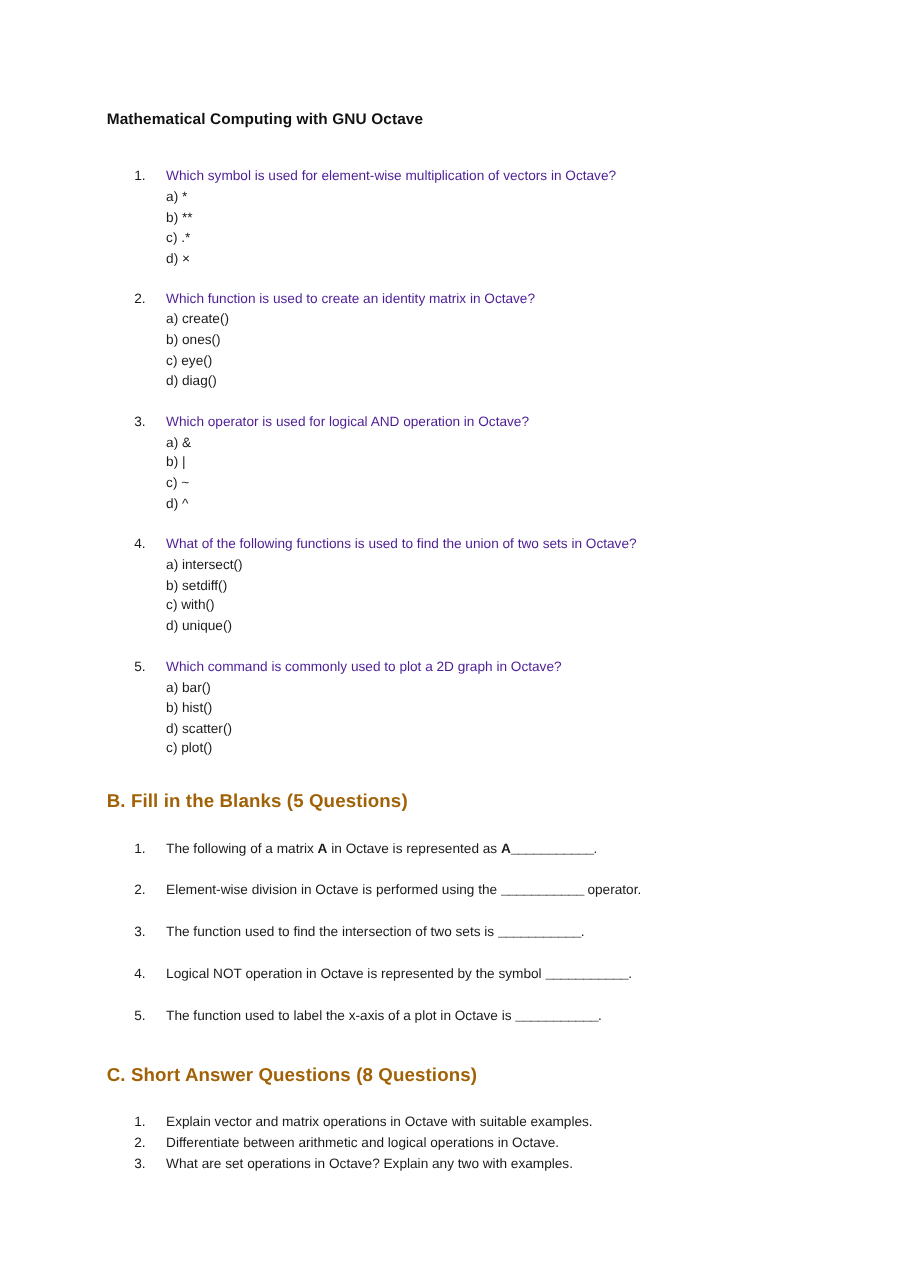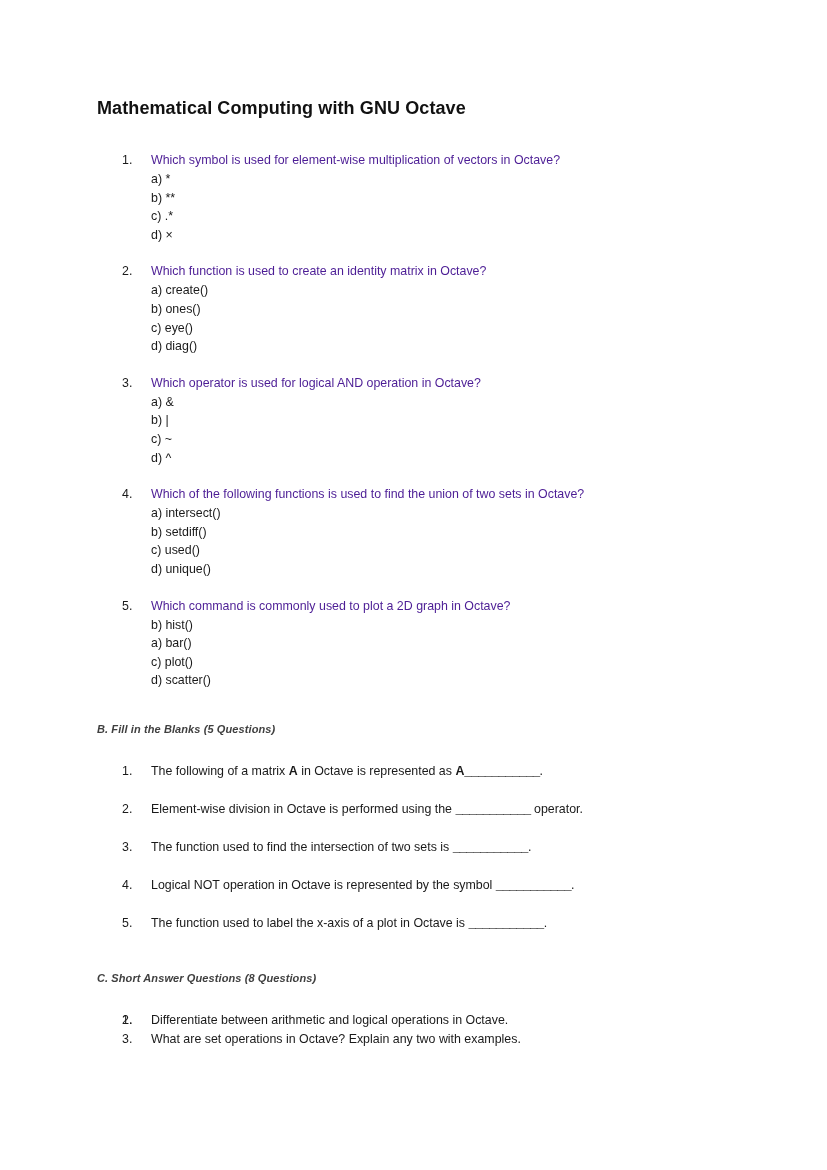--- a/index.html
+++ b/index.html
@@ -22,35 +22,34 @@
   }
   .doc-body {
     position: absolute;
     left: 97px;
     top: 100px;
     width: 640px;
   }
 
   
   .doc-title {
-    font-size: 18px;
+    font-size: 14px;
     font-weight: bold;
     line-height: 16px;
     letter-spacing: 0.1px;
     color: #111111;
     margin: 0;
   }
   .section-heading {
-    font-size: 11px;
+    font-size: 17px;
     font-weight: bold;
     line-height: 16px;
     letter-spacing: 0.1px;
-    color: #404040;
-    margin: 0;
-    font-style: italic;
+    color: #a16207;
+    margin: 0;
   }
 
   
   .mcq-list {
     margin: 0;
     padding: 0;
     list-style: none;
   }
   .mcq-item {
     position: relative;
@@ -170,37 +169,37 @@
         <ul class="options">
           <li class="option">a) &amp;</li>
           <li class="option">b) |</li>
           <li class="option">c) ~</li>
           <li class="option">d) ^</li>
         </ul>
       </li>
 
       <li class="mcq-item">
         <span class="item-number">4.</span>
-        <div class="question-text">Which of the following functions is used to find the union of two sets in Octave?</div>
+        <div class="question-text">What of the following functions is used to find the union of two sets in Octave?</div>
         <ul class="options">
           <li class="option">a) intersect()</li>
           <li class="option">b) setdiff()</li>
-          <li class="option">c) used()</li>
+          <li class="option">c) with()</li>
           <li class="option">d) unique()</li>
         </ul>
       </li>
 
       <li class="mcq-item">
         <span class="item-number">5.</span>
         <div class="question-text">Which command is commonly used to plot a 2D graph in Octave?</div>
         <ul class="options">
+          <li class="option">a) bar()</li>
           <li class="option">b) hist()</li>
-          <li class="option">a) bar()</li>
+          <li class="option">d) scatter()</li>
           <li class="option">c) plot()</li>
-          <li class="option">d) scatter()</li>
         </ul>
       </li>
 
     </ol>
 
     <div class="gap-before-b"></div>
 
     <h2 class="section-heading">B. Fill in the Blanks (5 Questions)</h2>
 
     <div class="gap-b-heading-to-list"></div>
@@ -234,20 +233,21 @@
 
     <div class="gap-before-c"></div>
 
     <h2 class="section-heading">C. Short Answer Questions (8 Questions)</h2>
 
     <div class="gap-c-heading-to-list"></div>
 
     <ol class="sa-list">
       <li class="sa-item">
         <span class="item-number">1.</span>
+        <span>Explain vector and matrix operations in Octave with suitable examples.</span>
       </li>
       <li class="sa-item">
         <span class="item-number">2.</span>
         <span>Differentiate between arithmetic and logical operations in Octave.</span>
       </li>
       <li class="sa-item">
         <span class="item-number">3.</span>
         <span>What are set operations in Octave? Explain any two with examples.</span>
       </li>
     </ol>

